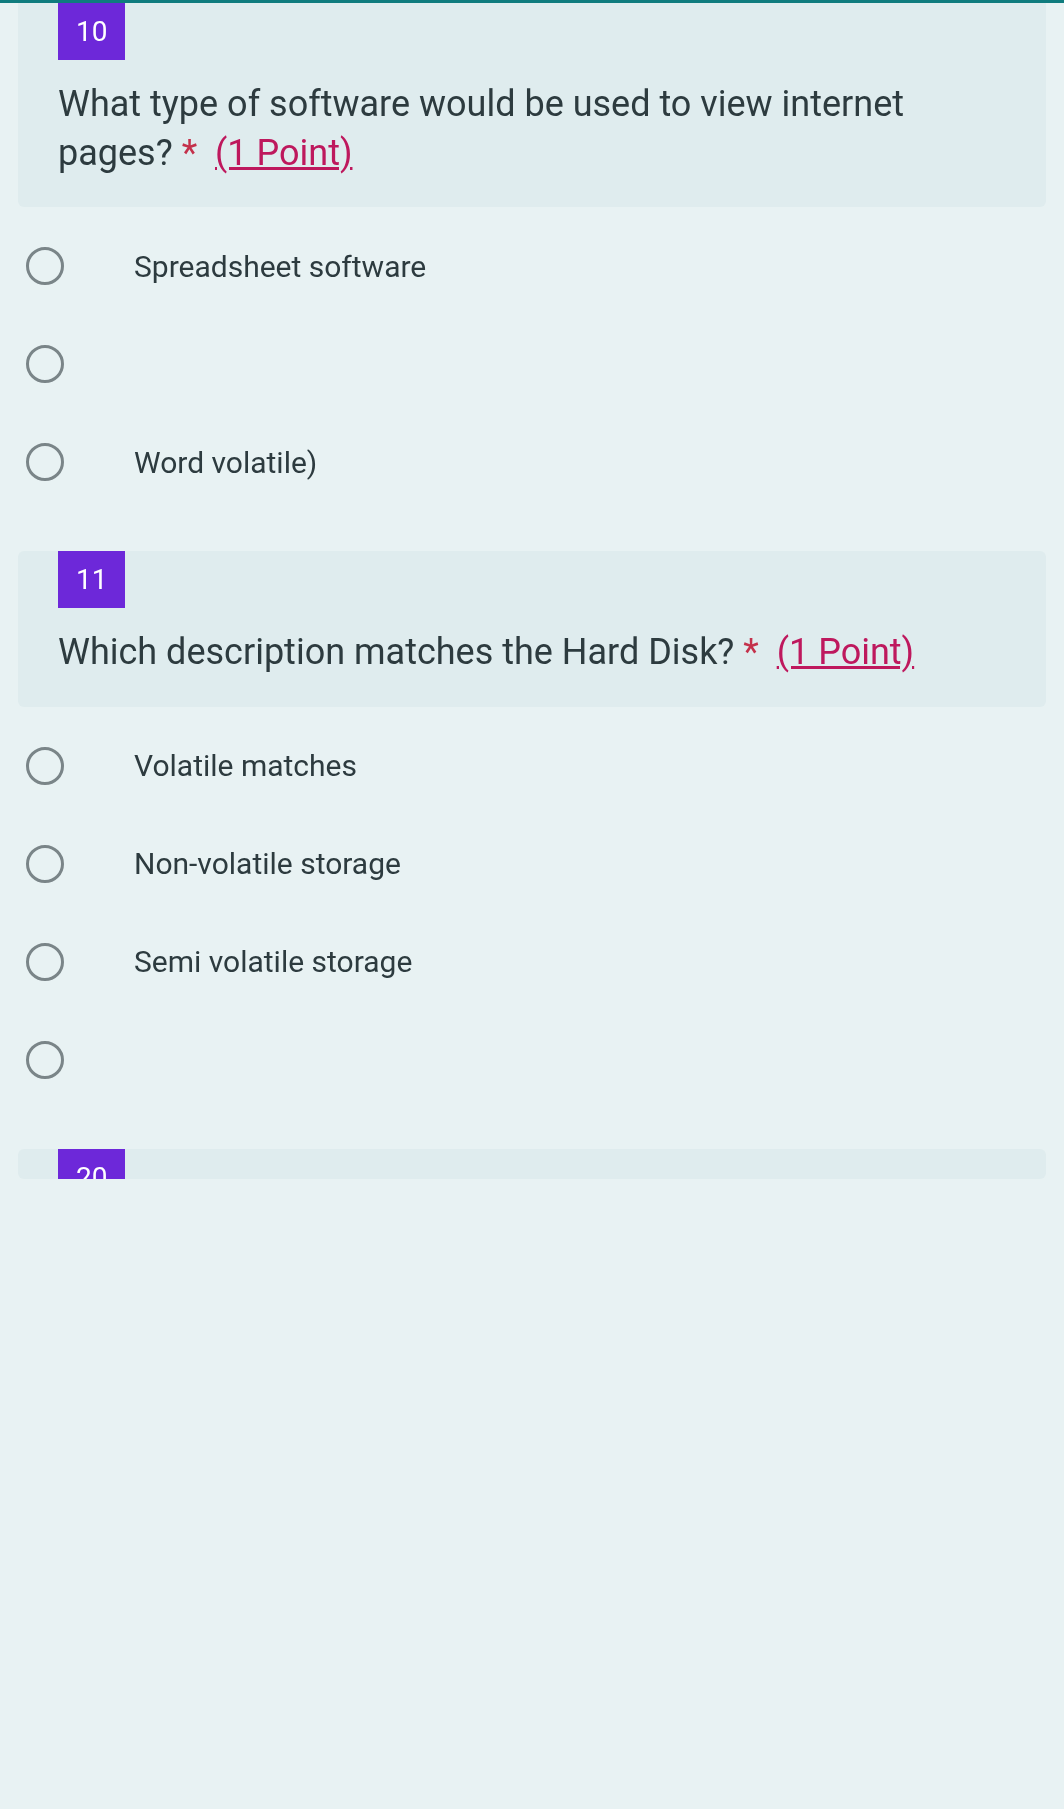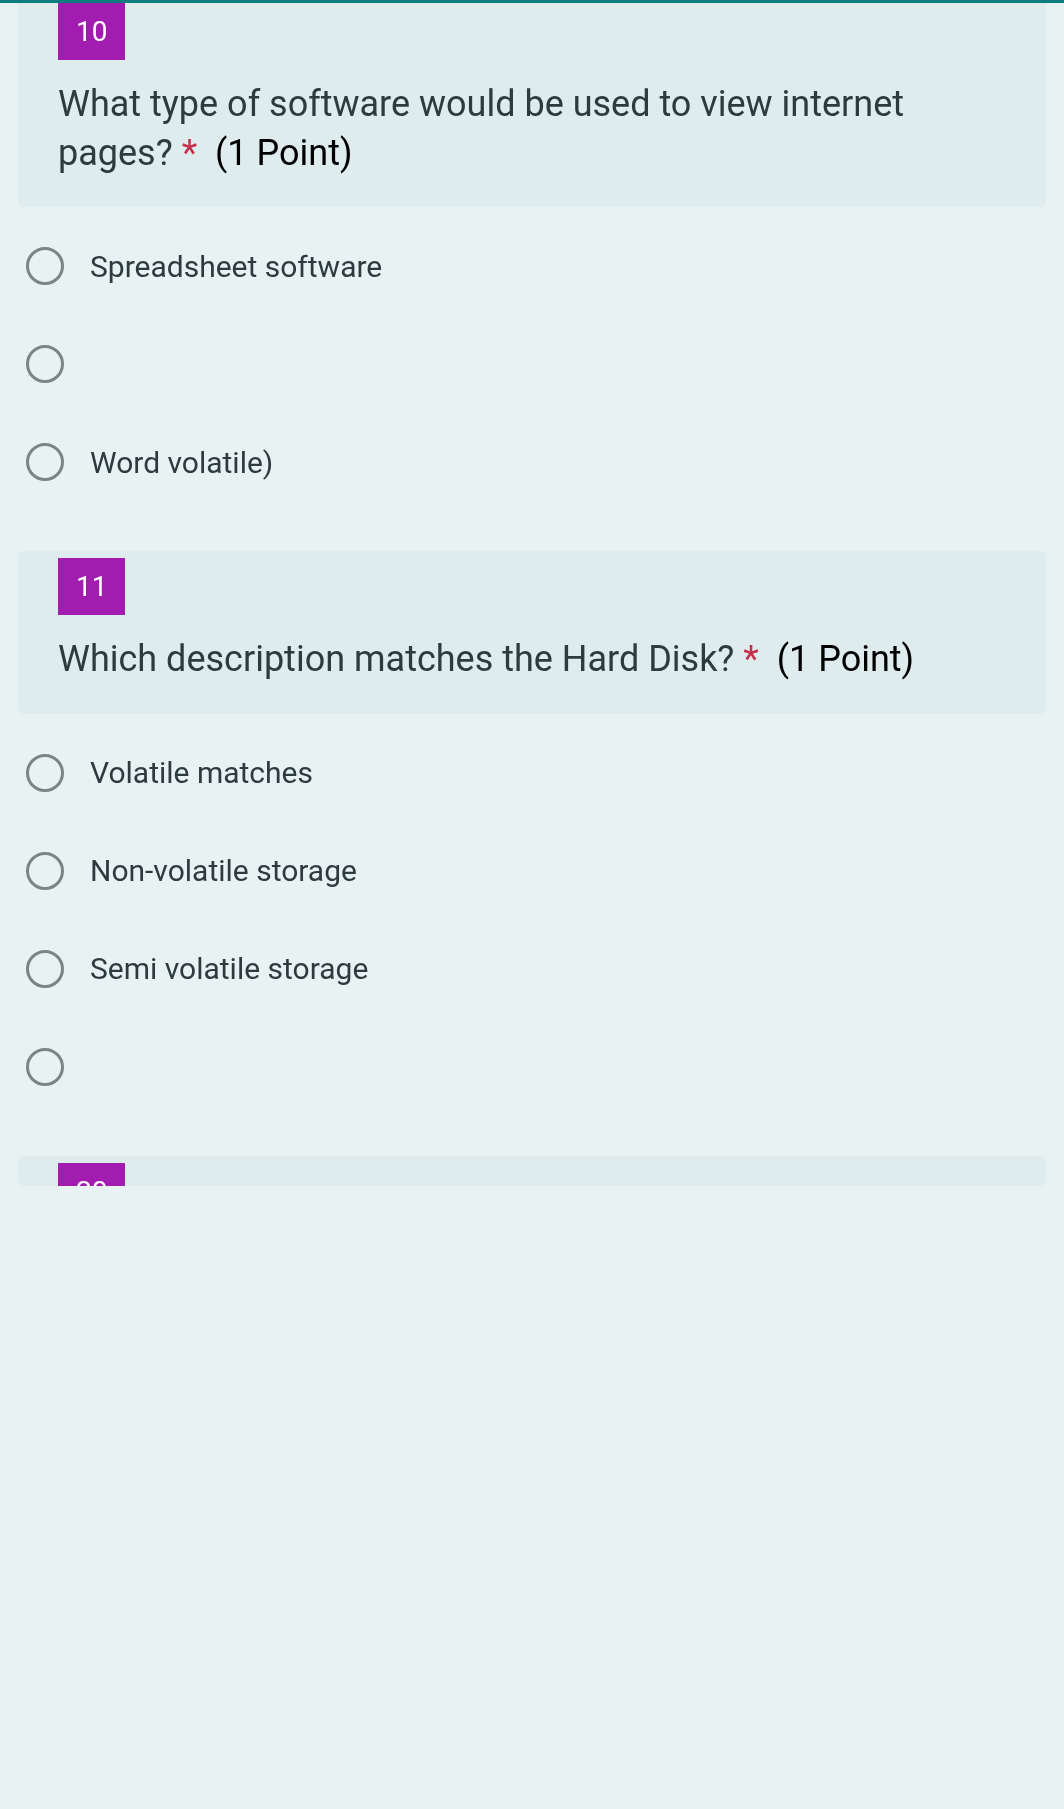--- a/index.html
+++ b/index.html
@@ -29,50 +29,52 @@
   }
   .question-header.first {
     border-radius: 0 0 6px 6px;
   }
   .question-header.subsequent {
     border-radius: 6px;
     padding-top: 0;
   }
   .number-badge {
     display: inline-block;
-    background: #a21caf;
+    background: #6d28d9;
     color: #ffffff;
     font-size: 28px;
     font-weight: 400;
     padding: 12px 18px;
     margin-bottom: 20px;
   }
   .subsequent .number-badge {
-    margin-top: 7px;
+    margin-top: 0;
   }
   .question-text {
     font-size: 36px;
     color: #2d3b3f;
     line-height: 1.35;
     padding-right: 40px;
   }
   .required-star {
     color: #c4314b;
   }
   .points {
-    color: #000000;
+    color: #be185d;
+    text-decoration: underline;
   }
   .options {
     padding-left: 8px;
   }
   .option-row {
     display: flex;
     align-items: center;
     margin-bottom: 60px;
     cursor: pointer;
+    gap: 44px;
   }
   .radio-circle {
     width: 38px;
     height: 38px;
     border: 3px solid #7a8588;
     border-radius: 50%;
     margin-right: 26px;
     flex-shrink: 0;
   }
   .option-label {

